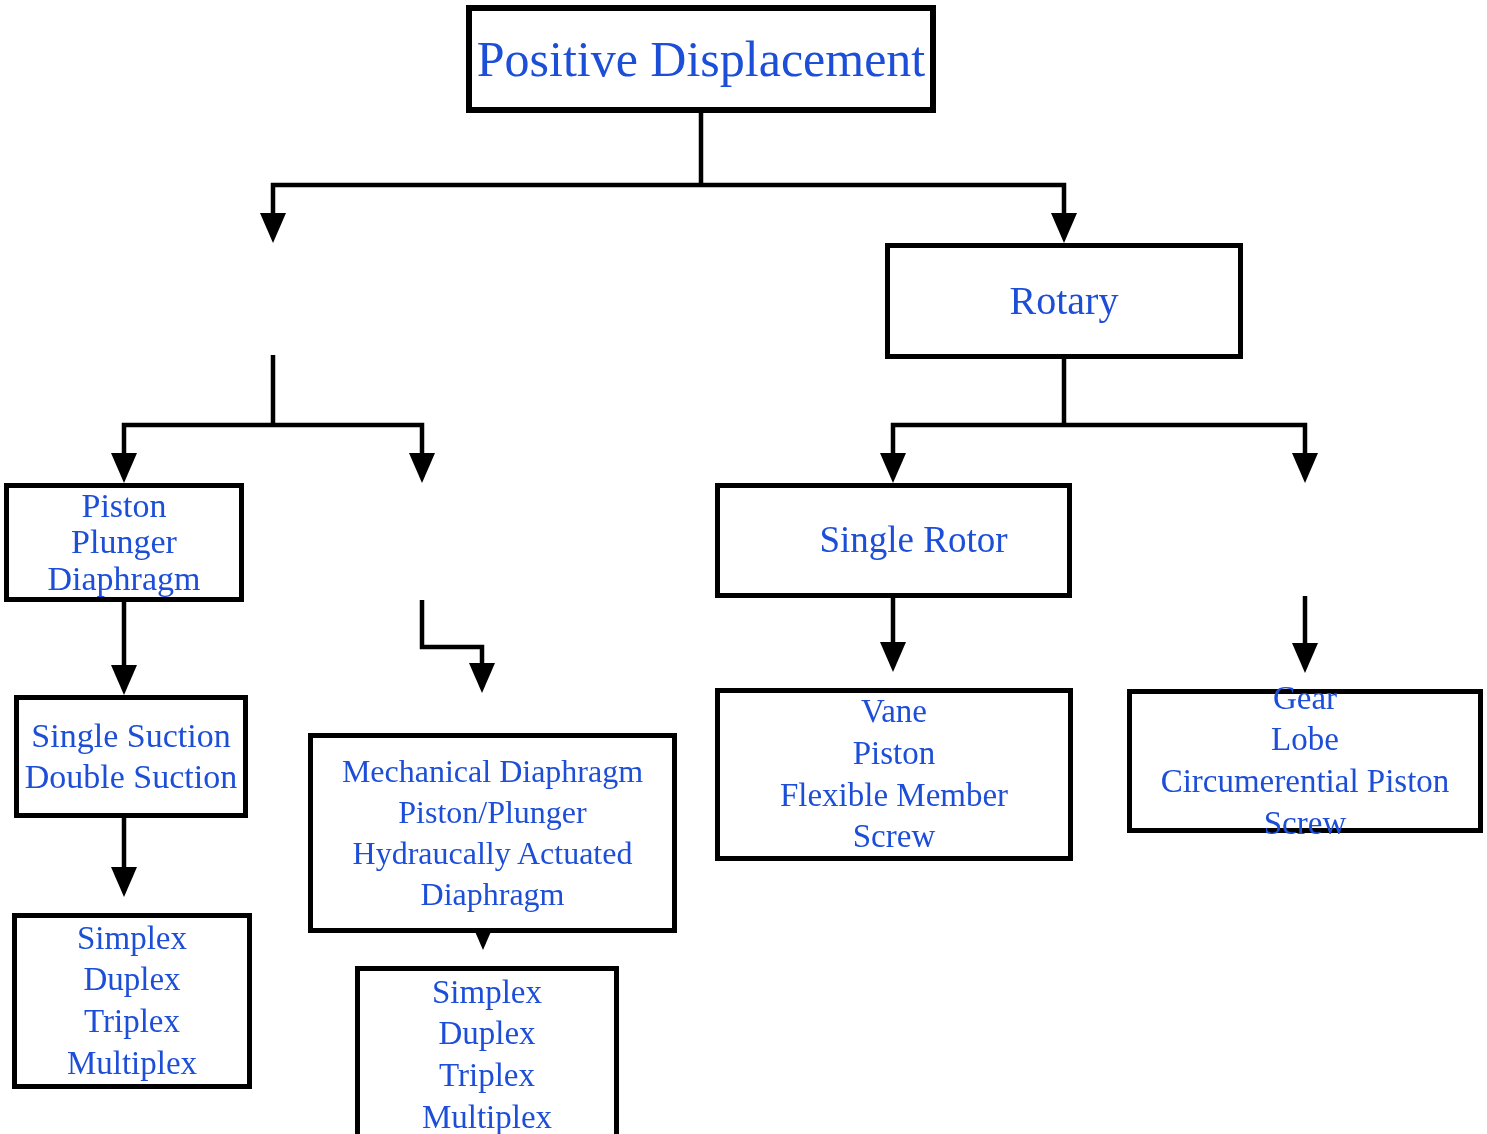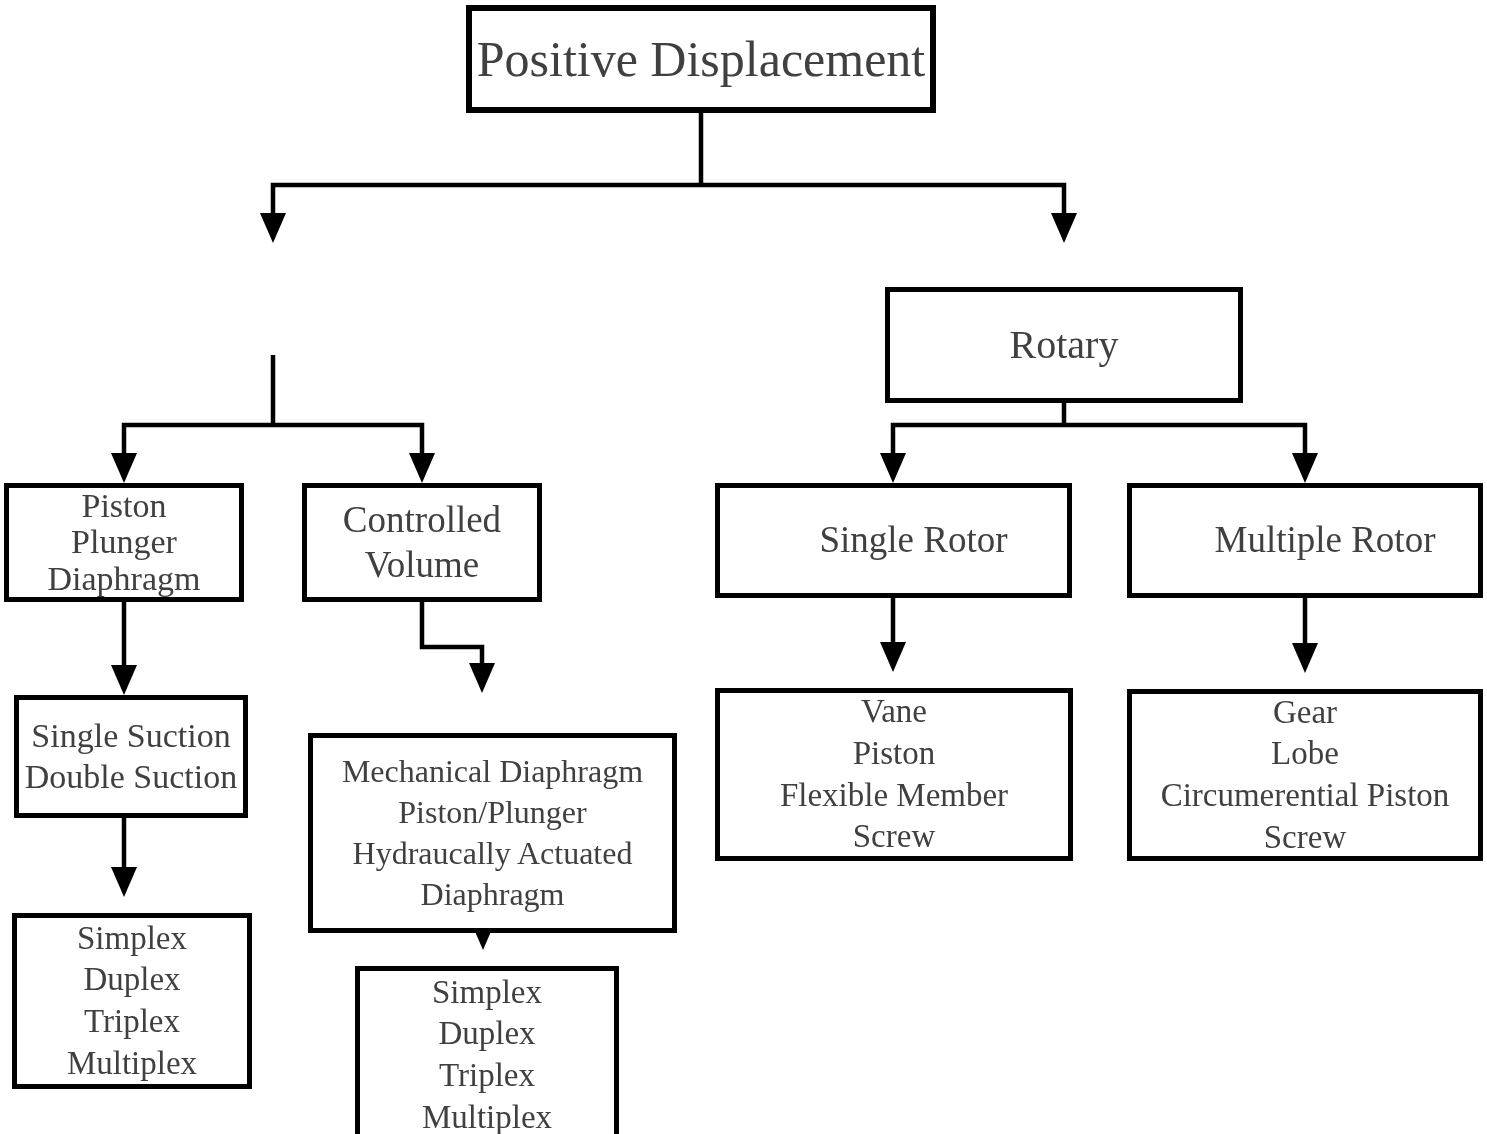--- a/index.html
+++ b/index.html
@@ -6,21 +6,21 @@
     margin: 0;
     padding: 0;
     background: #ffffff;
   }
   .canvas {
     position: relative;
     width: 1487px;
     height: 1134px;
     background: #ffffff;
     font-family: "Liberation Serif", "DejaVu Serif", serif;
-    color: #404040;
+    color: #1d4ed8;
     overflow: hidden;
   }
   .connectors {
     position: absolute;
     left: 0;
     top: 0;
     width: 1487px;
     height: 1134px;
   }
   .node {
@@ -88,63 +88,56 @@
       <polygon points="880,642 906,642 893,672"></polygon>
       <polygon points="1292,643 1318,643 1305,673"></polygon>
     </g>
   </svg>
 
   <div class="node f-title" style="left:466px; top:5px; width:470px; height:108px; border-width:6px;">
     <span class="label">Positive Displacement</span>
   </div>
 
 
-  <div class="node f-l2" style="left:885px; top:243px; width:358px; height:116px;margin-top:44px;">
+  <div class="node f-l2" style="left:885px; top:243px; width:358px; height:116px;">
     <span class="label">Rotary</span>
   </div>
 
   <div class="node f-ppd" style="left:4px; top:483px; width:240px; height:119px;">
     <span class="label">Piston
 Plunger
 Diaphragm</span>
   </div>
 
-  <div class="node f-cv" style="left:302px; top:483px; width:240px; height:119px;">
-    <span class="label">Controlled
-Volume</span>
-  </div>
 
   <div class="node f-rotor" style="left:715px; top:483px; width:357px; height:115px;">
     <span class="label">Single Rotor</span>
   </div>
 
-  <div class="node f-rotor" style="left:1127px; top:483px; width:356px; height:115px;">
-    <span class="label">Multiple Rotor</span>
-  </div>
 
   <div class="node f-ss" style="left:14px; top:695px; width:234px; height:123px;">
     <span class="label">Single Suction
 Double Suction</span>
   </div>
 
   <div class="node f-mech" style="left:308px; top:693px; width:369px; height:200px;margin-top:40px;">
     <span class="label">Mechanical Diaphragm
 Piston/Plunger
 Hydraucally Actuated
 Diaphragm</span>
   </div>
 
   <div class="node f-list" style="left:715px; top:672px; width:358px; height:173px;">
     <span class="label">Vane
 Piston
 Flexible Member
 Screw</span>
   </div>
 
-  <div class="node f-list" style="left:1127px; top:673px; width:356px; height:172px;">
+  <div class="node f-list" style="left:1127px; top:673px; width:356px; height:144px;">
     <span class="label">Gear
 Lobe
 Circumerential Piston
 Screw</span>
   </div>
 
   <div class="node f-list" style="left:12px; top:897px; width:240px; height:176px;">
     <span class="label">Simplex
 Duplex
 Triplex

